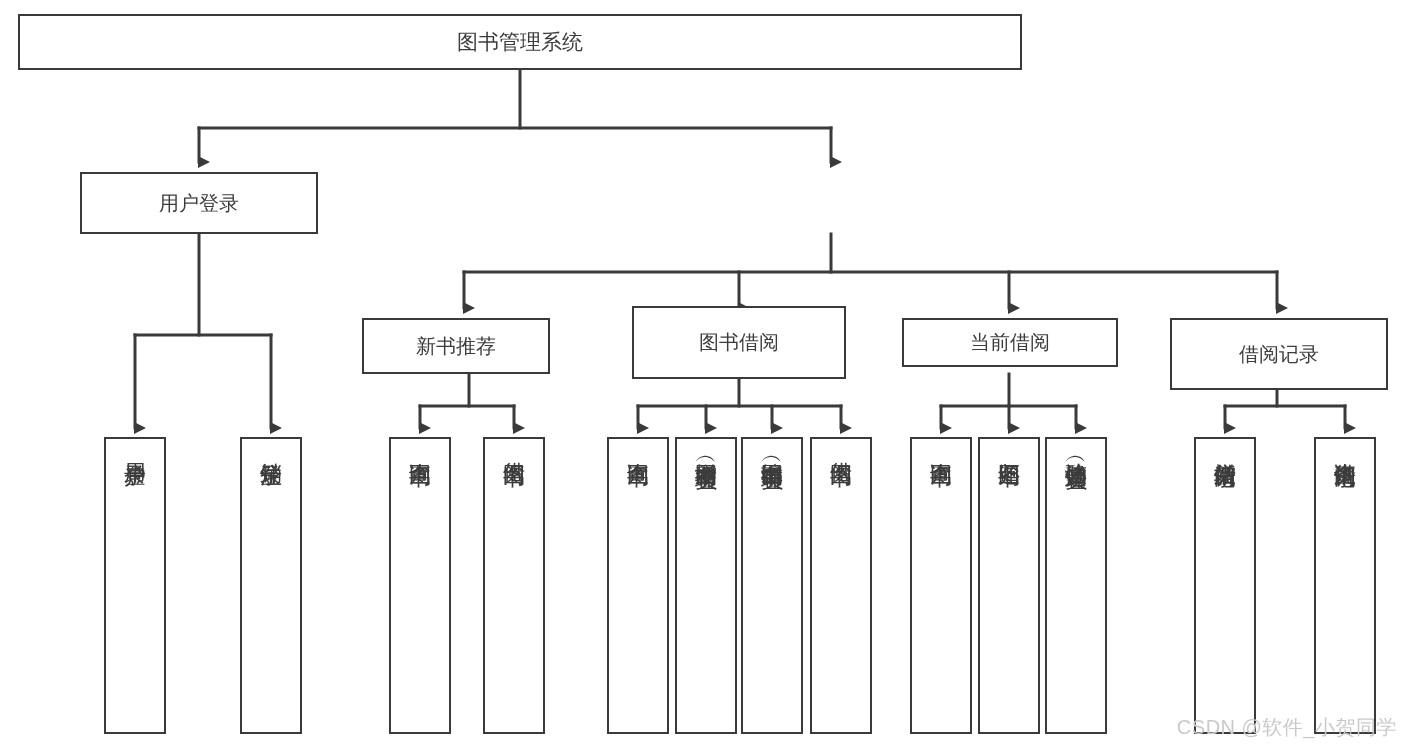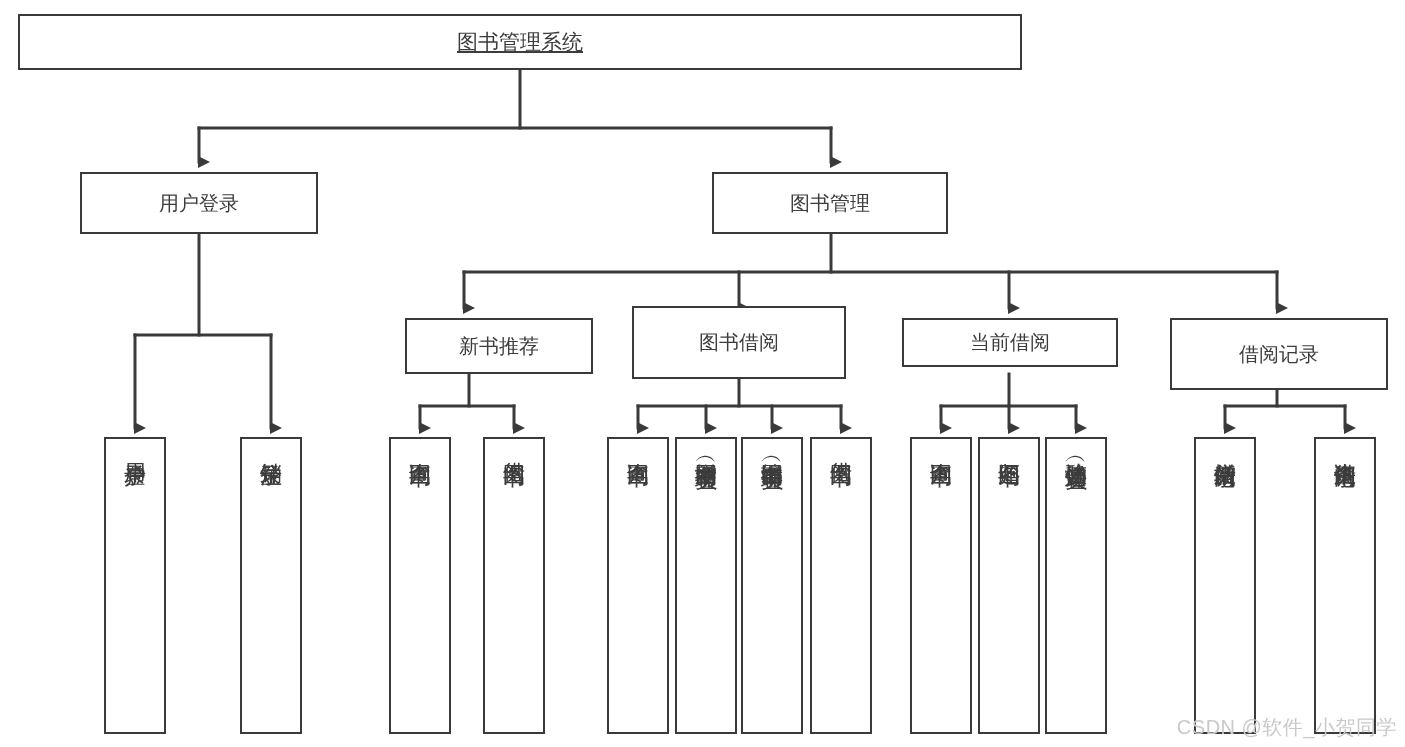--- a/index.html
+++ b/index.html
@@ -122,33 +122,30 @@
       <path d="M 1009 406 L 1009 428" marker-end="url(#arrow)"></path>
       <path d="M 1076 406 L 1076 428" marker-end="url(#arrow)"></path>
 
       <path d="M 1277 374 L 1277 406"></path>
       <path d="M 1225 406 L 1345 406"></path>
       <path d="M 1225 406 L 1225 428" marker-end="url(#arrow)"></path>
       <path d="M 1345 406 L 1345 428" marker-end="url(#arrow)"></path>
     </g>
   </svg>
 
-  <div class="node root" style="left:18px; top:14px; width:1004px; height:56px;text-decoration:underline;">
+  <div class="node root" style="left:18px; top:14px; width:1004px; height:56px;">
     <span class="node-label">图书管理系统</span>
   </div>
 
   <div class="node level1" style="left:80px; top:172px; width:238px; height:62px;">
     <span class="node-label">用户登录</span>
   </div>
 
-  <div class="node level1" style="left:712px; top:172px; width:236px; height:62px;">
-    <span class="node-label">图书管理</span>
-  </div>
-
-  <div class="node level2" style="left:362px; top:318px; width:188px; height:56px;margin-left:43px;">
+
+  <div class="node level2" style="left:362px; top:318px; width:188px; height:56px;">
     <span class="node-label">新书推荐</span>
   </div>
 
   <div class="node level2" style="left:632px; top:306px; width:214px; height:73px;">
     <span class="node-label">图书借阅</span>
   </div>
 
   <div class="node level2" style="left:902px; top:318px; width:216px; height:49px;">
     <span class="node-label">当前借阅</span>
   </div>

